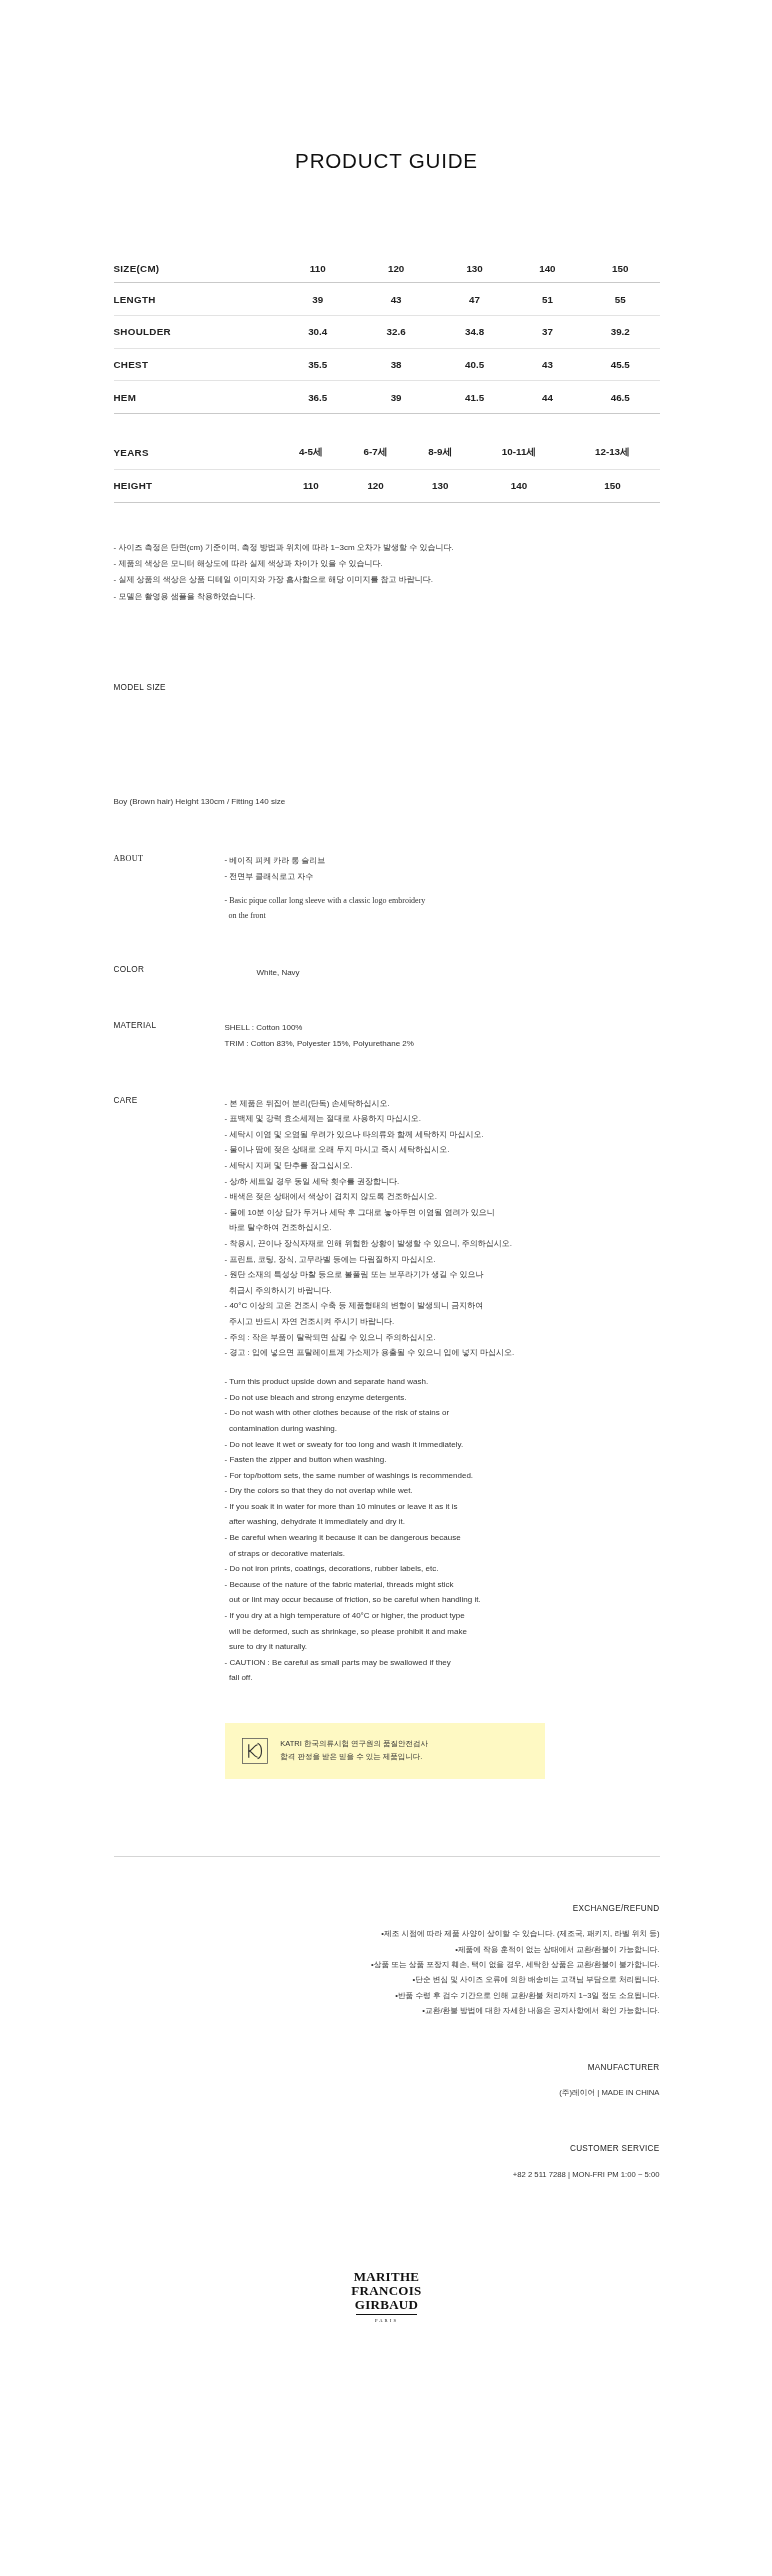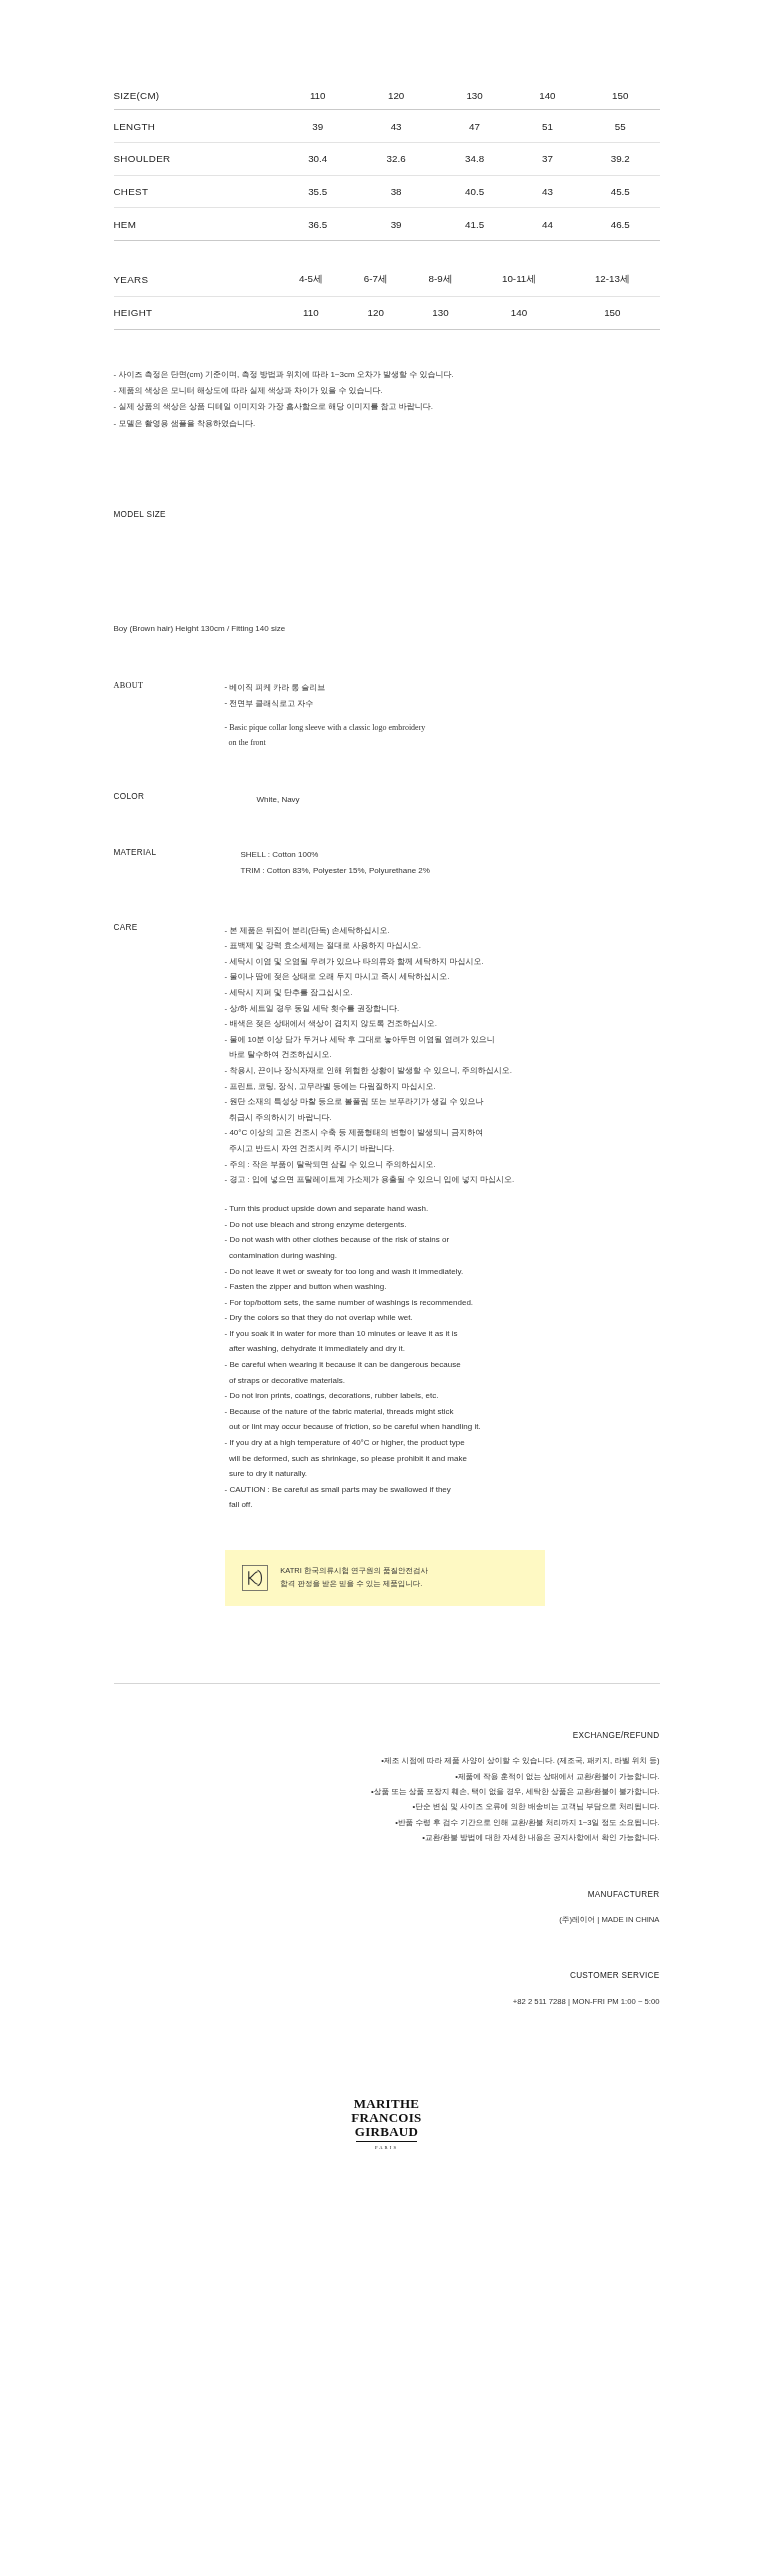--- a/index.html
+++ b/index.html
@@ -44,21 +44,21 @@
   }
   table.size-table {
     width: 100%;
     border-collapse: collapse;
     font-size: 9.8px;
     color: #222;
   }
   table.size-table th,
   table.size-table td {
     padding: 10.3px 0;
-    font-weight: 400;
+    font-weight: 700;
     text-align: center;
   }
   table.size-table th.row-head,
   table.size-table td.row-head {
     text-align: left;
     width: 165px;
     letter-spacing: 0.3px;
   }
   table.size-table thead th {
     border-bottom: 0.5px solid #c9c9c9;
@@ -194,20 +194,21 @@
     background: #111;
     margin: 2.6px auto 2.1px auto;
   }
 </style>
 </head>
 <body>
 
 <div class="page">
   <div class="inner">
 
+    <div class="title">PRODUCT GUIDE</div>
 
     <div class="size-table-wrap">
       <table class="size-table">
         <thead>
           <tr>
             <th class="row-head">SIZE(CM)</th>
             <th>110</th>
             <th>120</th>
             <th>130</th>
             <th>140</th>
@@ -297,21 +298,21 @@
           <div class="ln">- Basic pique collar long sleeve with a classic logo embroidery</div>
           <div class="ln">  on the front</div>
         </div>
       </div>
 
       <div class="spec-row" style="margin-bottom:40px;gap:32px;">
         <div class="spec-label">COLOR</div>
         <div class="spec-body">White, Navy</div>
       </div>
 
-      <div class="spec-row" style="margin-bottom:44px;gap:16px;">
+      <div class="spec-row" style="margin-bottom:44px;">
         <div class="spec-label">MATERIAL</div>
         <div class="spec-body">
           <div class="ln">SHELL : Cotton 100%</div>
           <div class="ln">TRIM : Cotton 83%, Polyester 15%, Polyurethane 2%</div>
         </div>
       </div>
 
       <div class="spec-row" style="margin-bottom:0;">
         <div class="spec-label">CARE</div>
         <div class="spec-body care-body">

